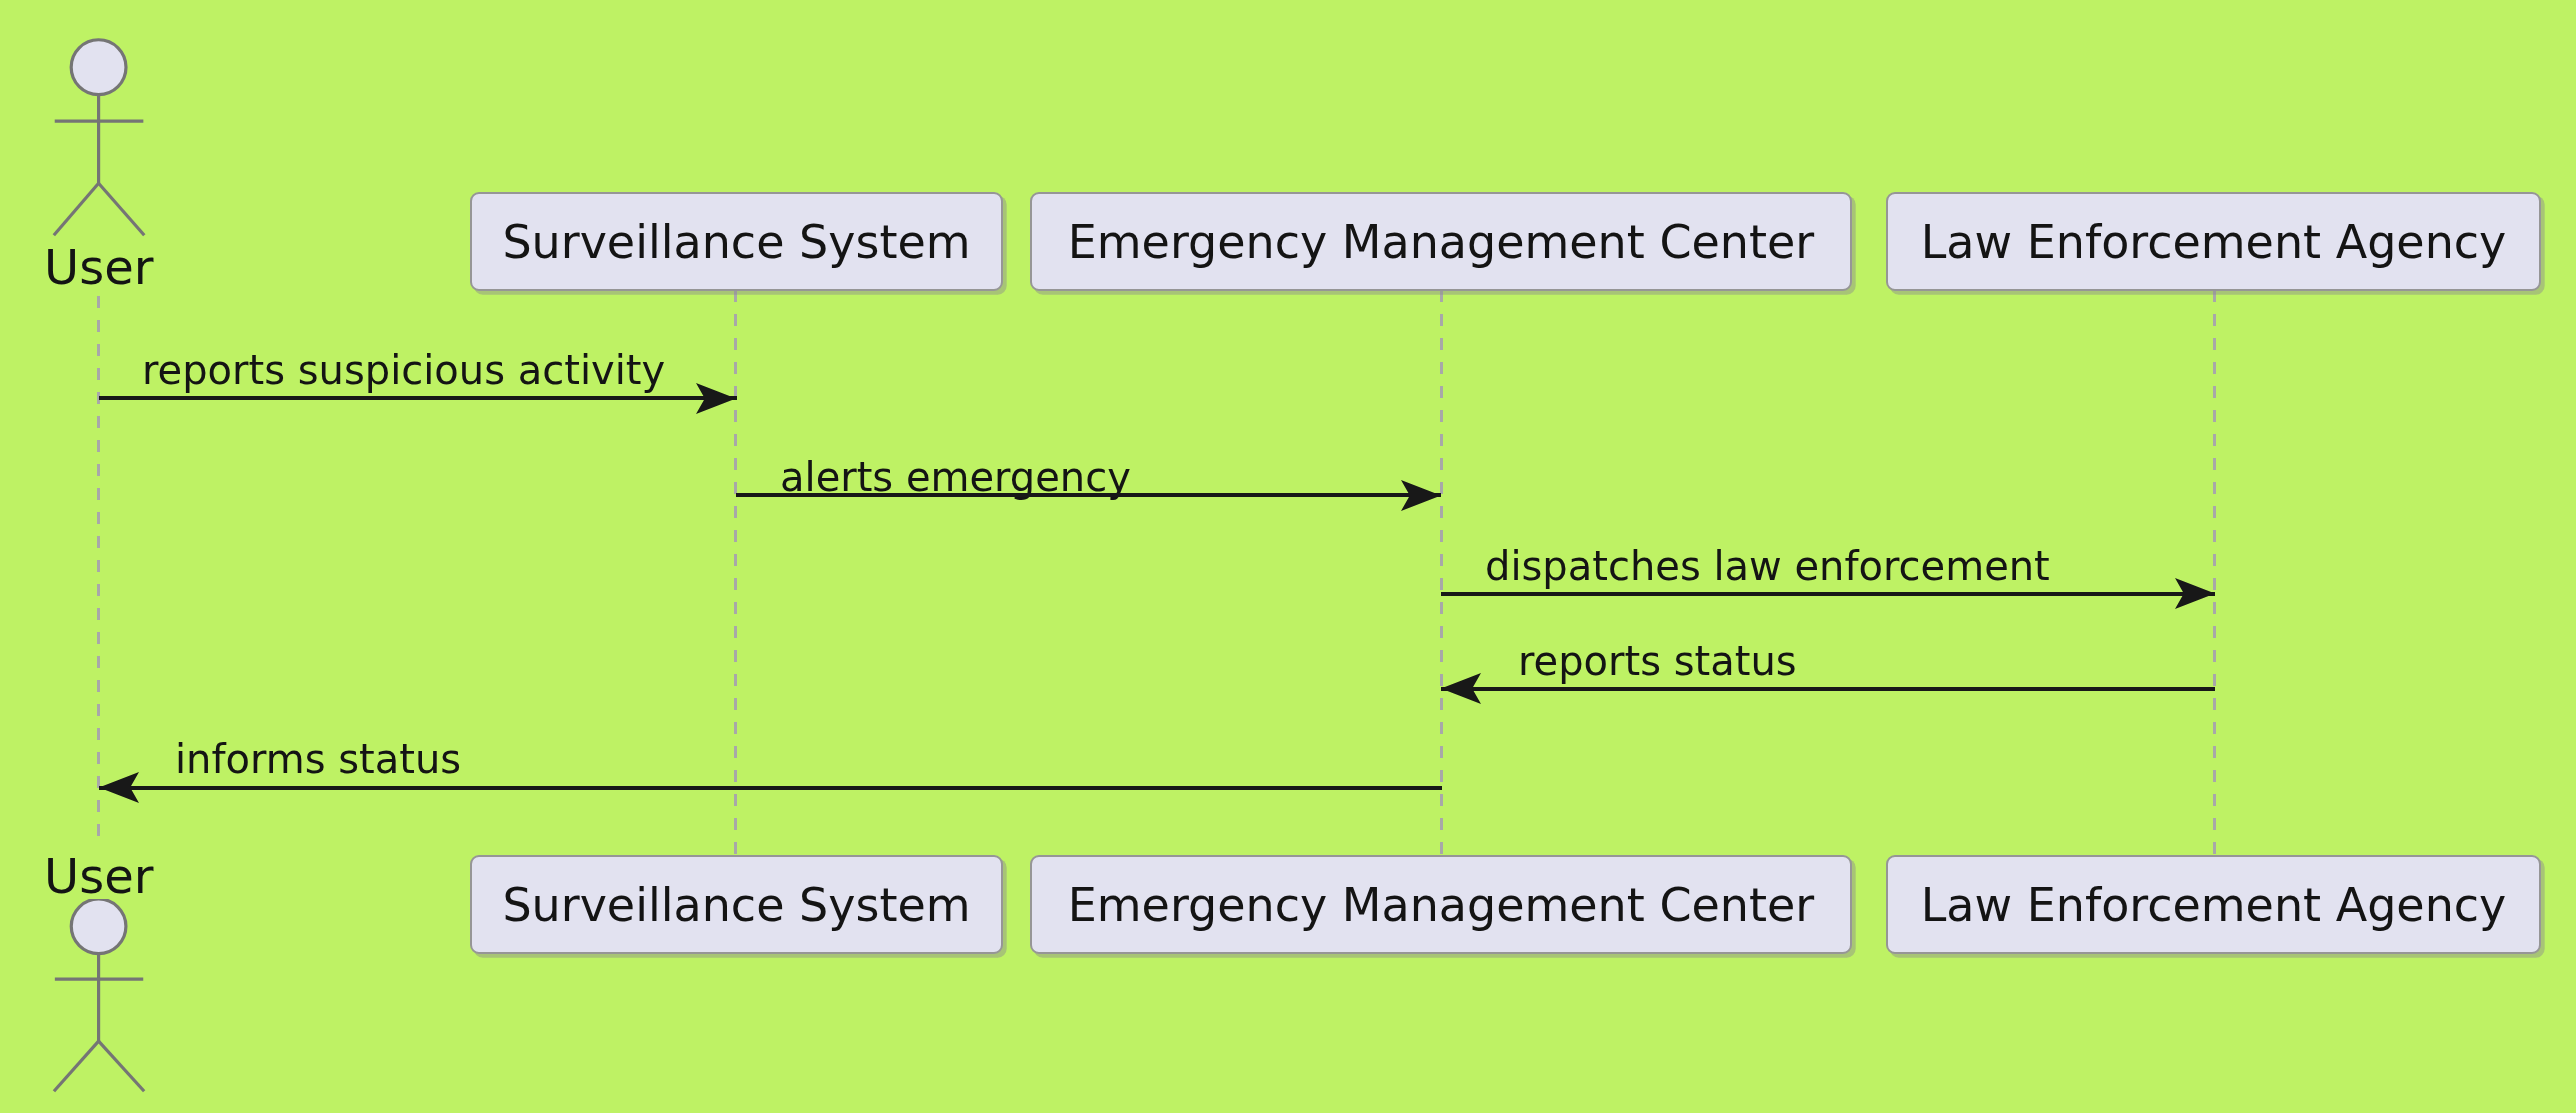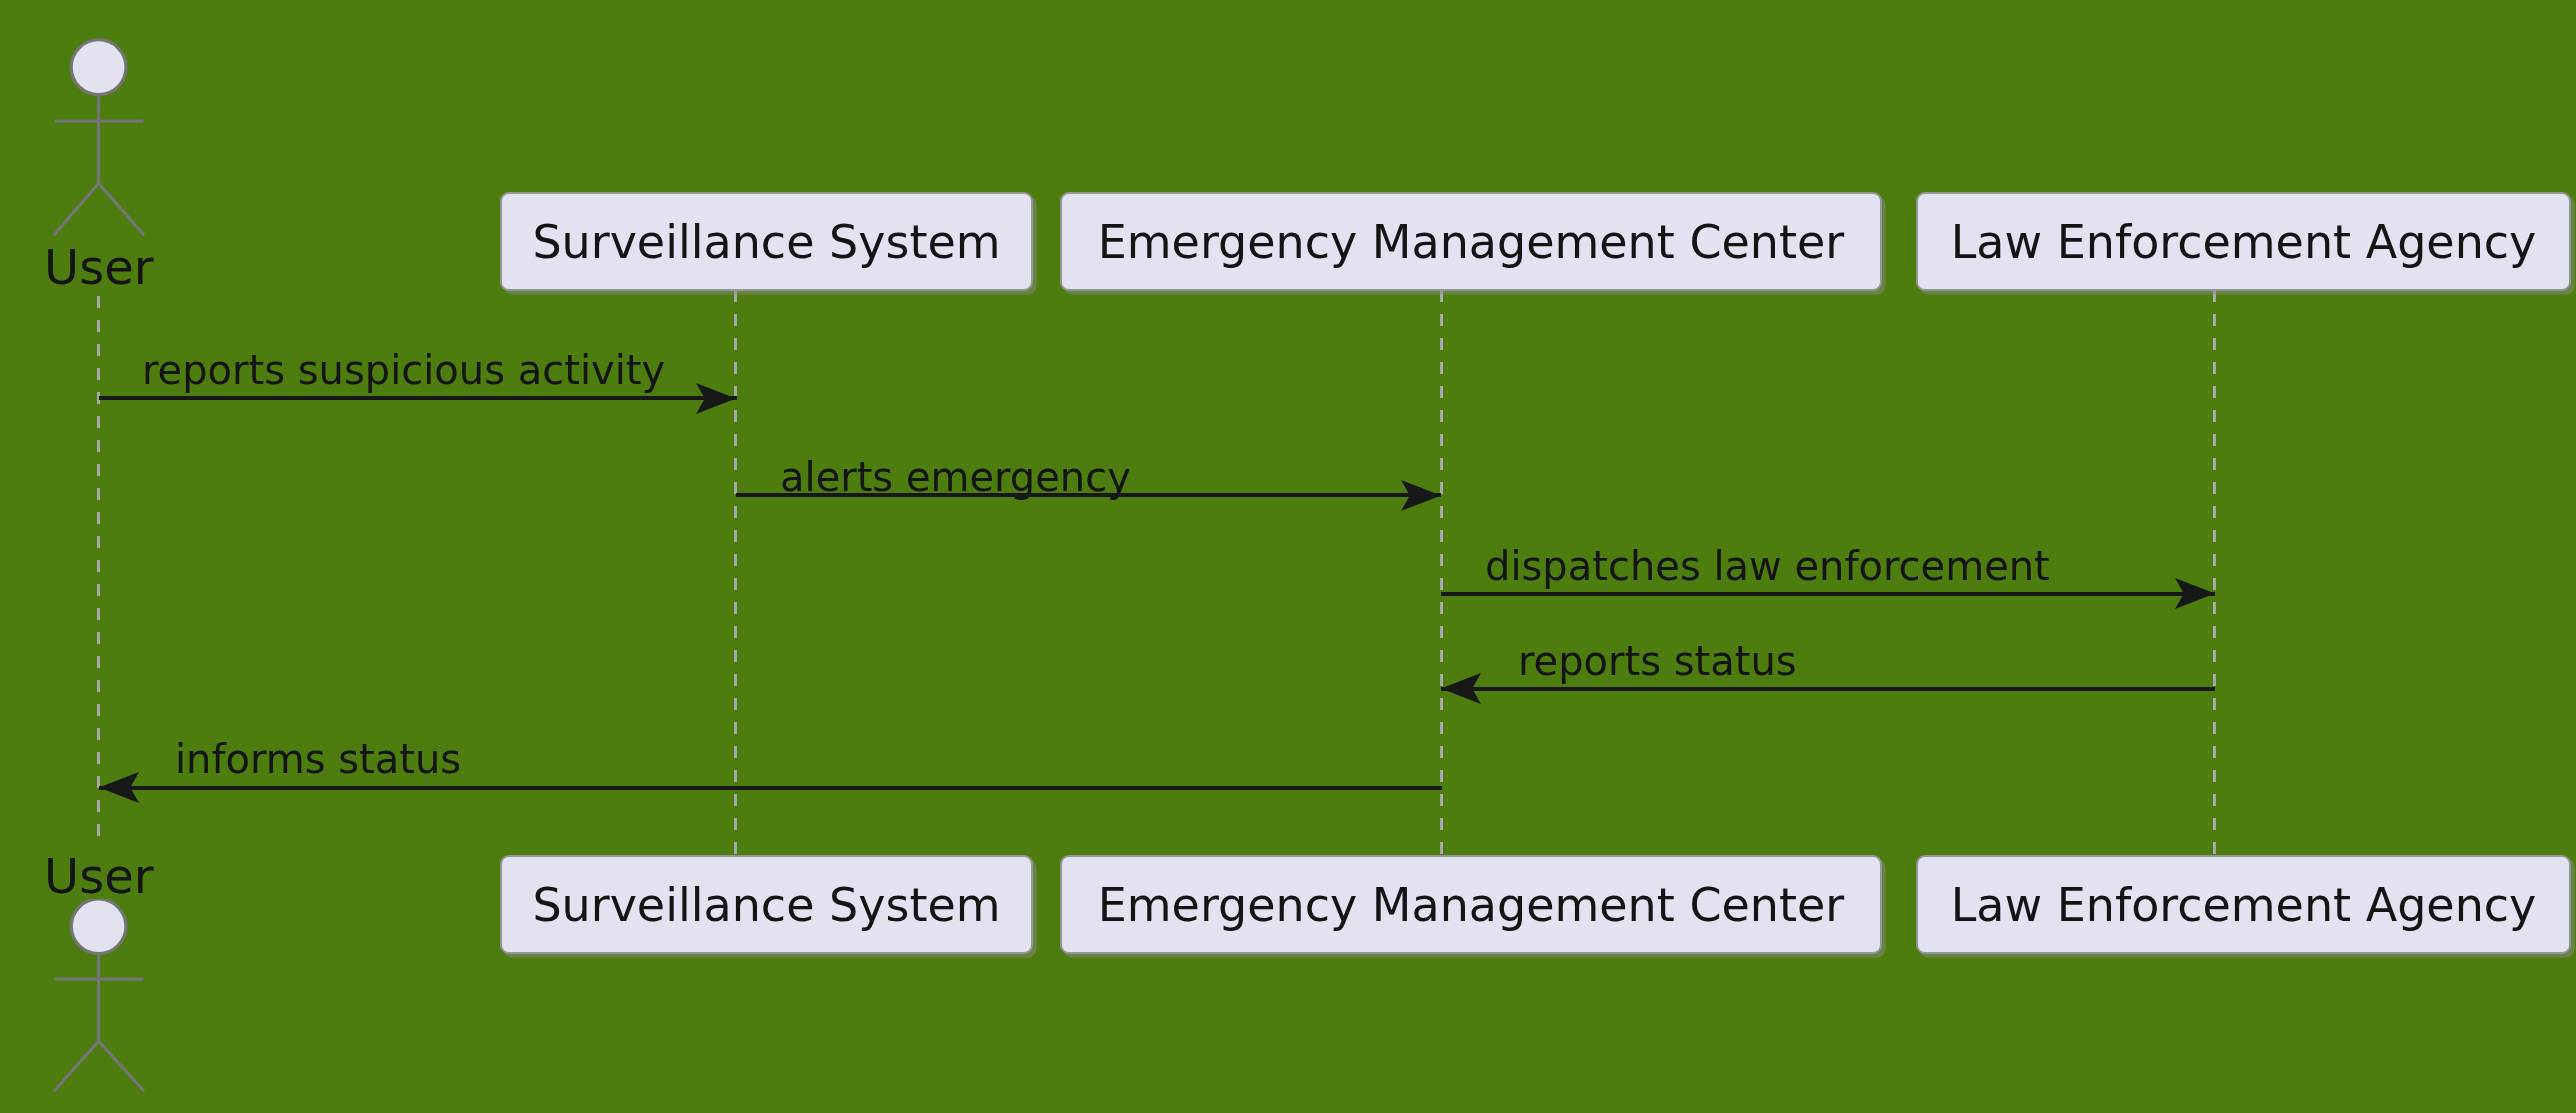--- a/index.html
+++ b/index.html
@@ -1,34 +1,33 @@
 <!DOCTYPE html>
 <html style="font-size:14.6px"><head>
 <meta charset="utf-8">
 <style>
   html,body{margin:0;padding:0;background:#ffffff;}
   #canvas{
     position:relative;
     width:2576px;height:1114px;
-    background:#4d7c0f;
+    background:#bef264;
     font-family:"DejaVu Sans", sans-serif;
     overflow:hidden;
   }
   .participant-box{
     position:absolute;
     height:99px;
     background:#E2E2F0;
     border:2.7px solid #969696;
     border-radius:9px;
     box-shadow:3.7px 3.7px 0 rgba(140,140,140,0.45);
     display:flex;align-items:center;justify-content:center;
     font-size:46px;color:#141414;
     white-space:nowrap;
     box-sizing:border-box;
-    margin-left:30px;
   }
   .lifeline{
     position:absolute;
     width:2.7px;
     background:repeating-linear-gradient(180deg,#A8A8A8 0px,#A8A8A8 12px,transparent 12px,transparent 24px);
   }
   .msg-line{
     position:absolute;
     height:3.7px;
     background:#181818;

